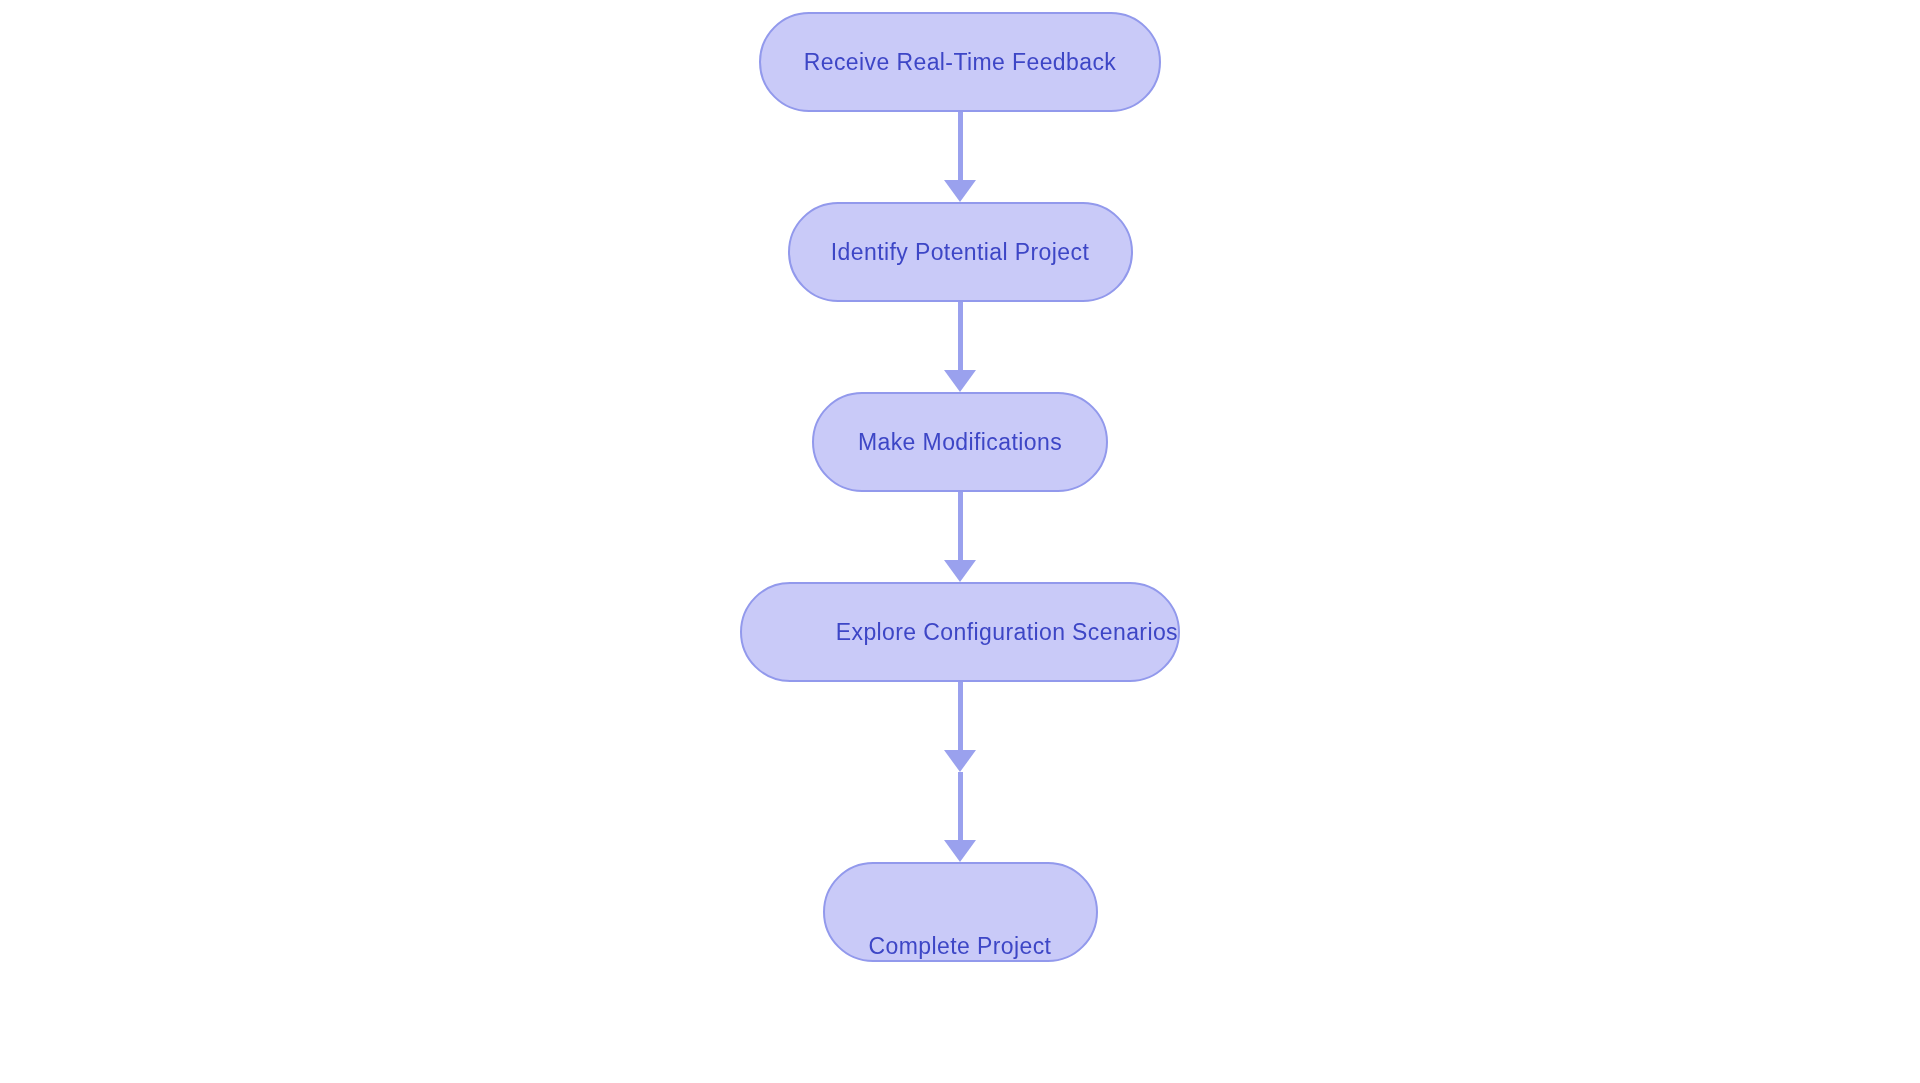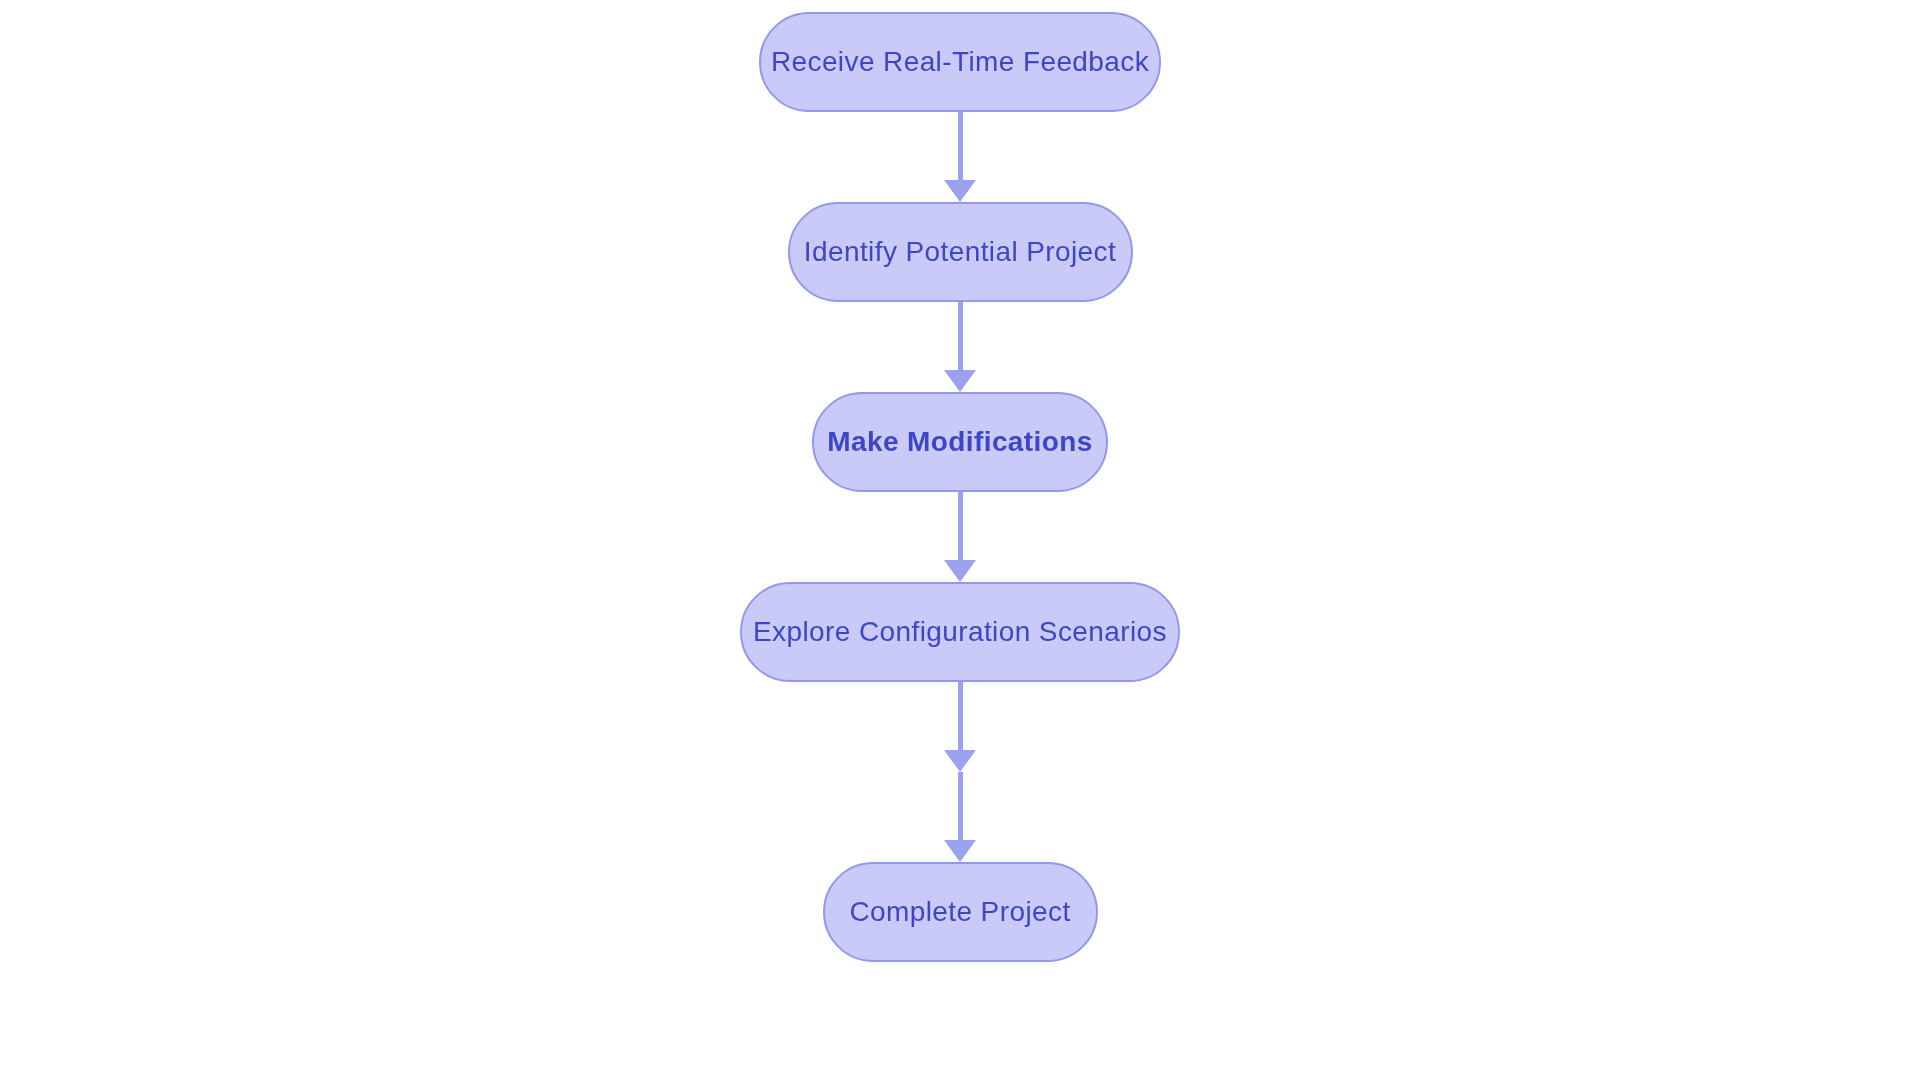--- a/index.html
+++ b/index.html
@@ -27,30 +27,30 @@
   .node {
     height: 100px;
     border-radius: 52px;
     background: var(--node-fill, #c9caf8);
     border: 2px solid var(--node-border, #9299ec);
     box-sizing: border-box;
     display: flex;
     align-items: center;
     justify-content: center;
     color: var(--node-text, #3d46c6);
-    font-size: 28px;
+    font-size: 23px;
     letter-spacing: 0.4px;
     white-space: nowrap;
   }
   .n1 { width: 402px; }
   .n2 { width: 345px; }
-  .n3 { width: 296px; font-weight: bold; }
-  .n4 { width: 440px; }
+  .n3 { width: 296px; }
+  .n4 { width: 440px; justify-content: flex-end; }
   .n5 { width: 285px; }
-  .n6 { width: 275px; }
+  .n6 { width: 275px; align-items: flex-end; }
   .arrow {
     height: 90px;
     display: flex;
     flex-direction: column;
     align-items: center;
   }
   .arrow .stem {
     flex: 1 1 auto;
     width: 5px;
     background: var(--arrow, #9aa1ee);

